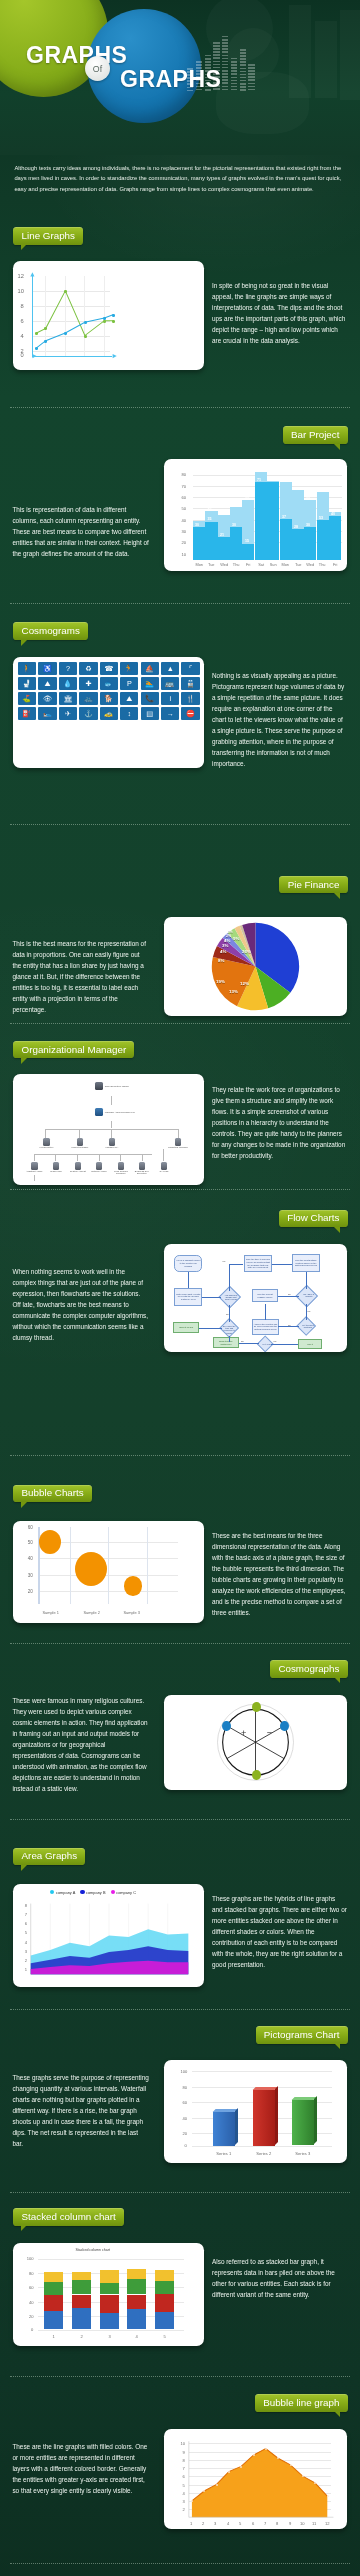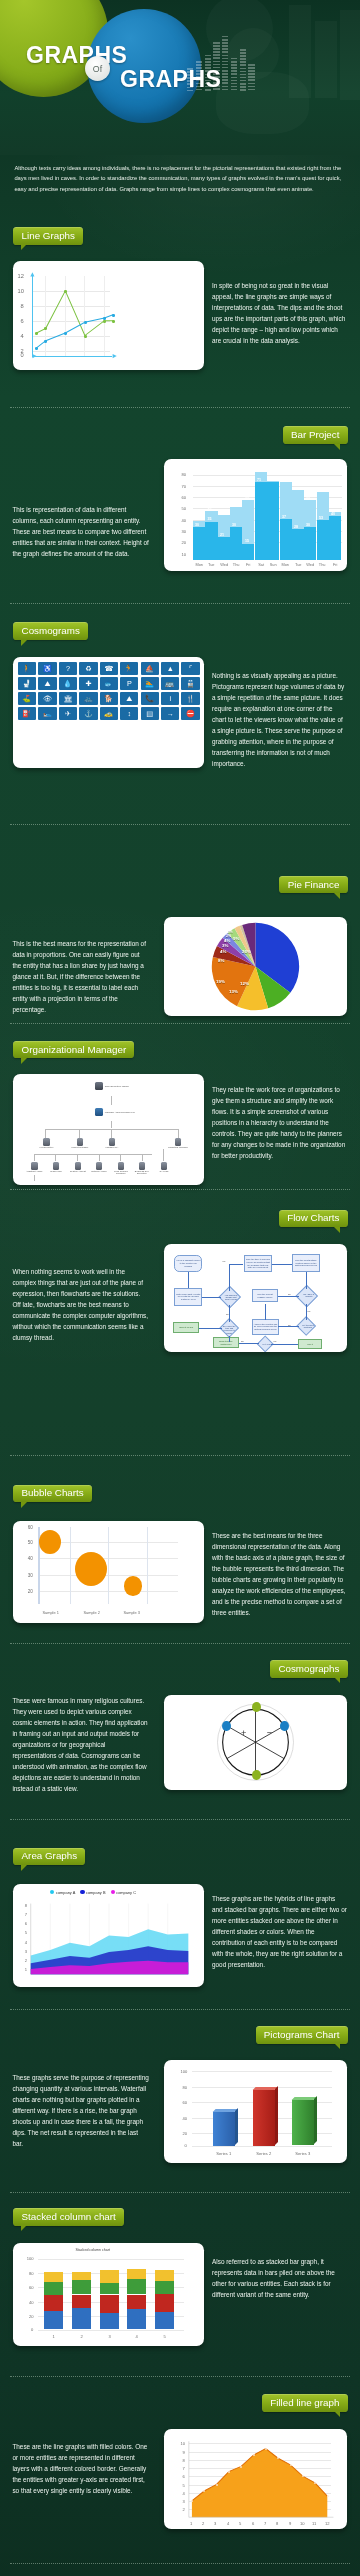--- a/index.html
+++ b/index.html
@@ -706,21 +706,21 @@
     <div class="axlabel" style="left:114px;top:91px;width:18.5px;text-align:center;">4</div>
     <div class="axlabel" style="left:142px;top:91px;width:18.5px;text-align:center;">5</div>
   </div>
 
   <div class="body-txt" style="left:212px;top:57px;width:135px;">Also referred to as stacked bar graph, it represents data in bars piled one above the other for various entities. Each stack is for different variant of the same entity.</div>
 </div>
 
 <div class="divider" style="top:2376px;"></div>
 
 <div class="sect" style="top:2383px;height:170px">
-  <div class="tag right" style="right:13.4px;top:11.3px;">Filled line graph</div>
+  <div class="tag right" style="right:13.4px;top:11.3px;">Bubble line graph</div>
 
   <div class="card" style="left:164px;top:46px;width:183px;height:100px;">
     <div class="gridline" style="left:25px;top:14.4px;width:142px;"></div>
     <div class="gridline" style="left:25px;top:23px;width:142px;"></div>
     <div class="gridline" style="left:25px;top:31px;width:142px;"></div>
     <div class="gridline" style="left:25px;top:39px;width:142px;"></div>
     <div class="gridline" style="left:25px;top:47px;width:142px;"></div>
     <div class="gridline" style="left:25px;top:56px;width:142px;"></div>
     <div class="gridline" style="left:25px;top:64px;width:142px;"></div>
     <div class="gridline" style="left:25px;top:72px;width:142px;"></div>

